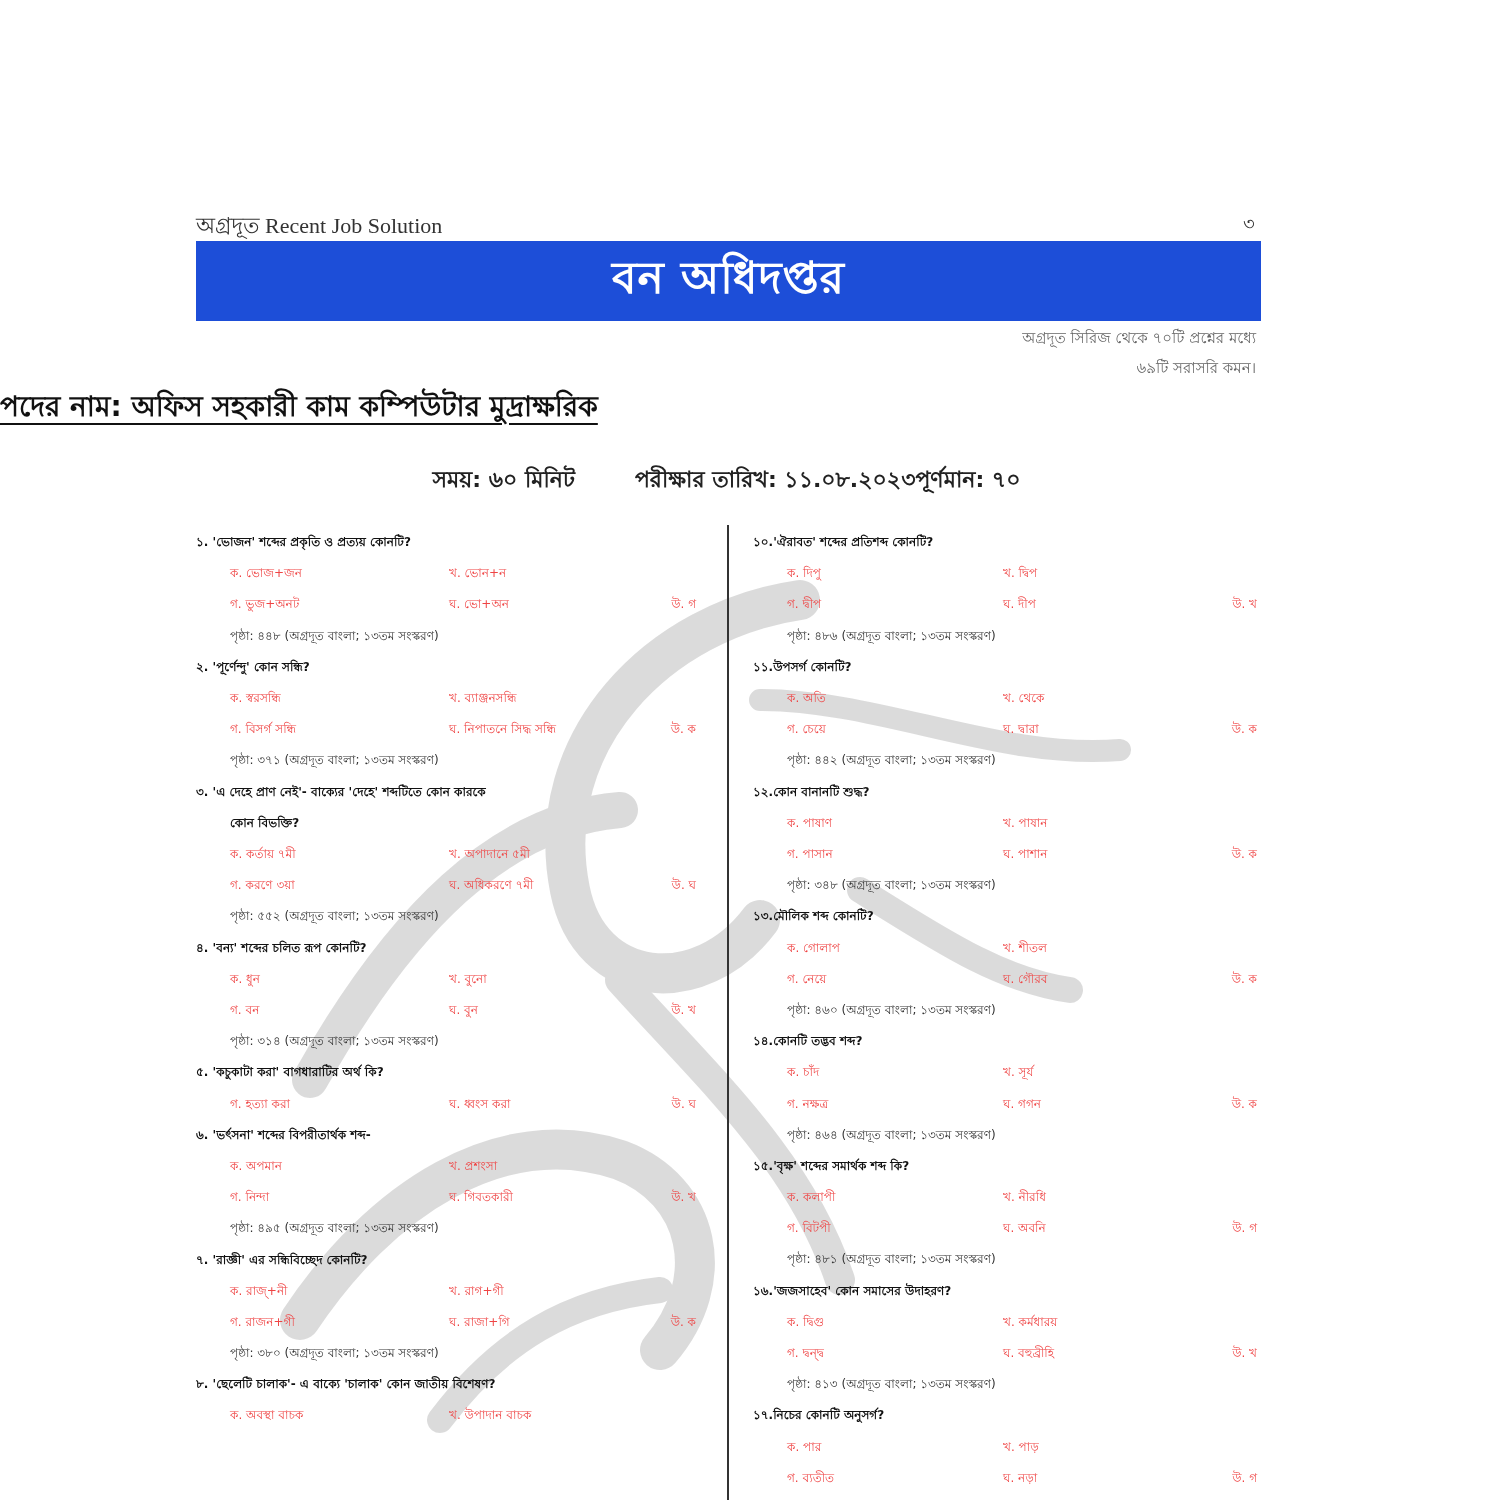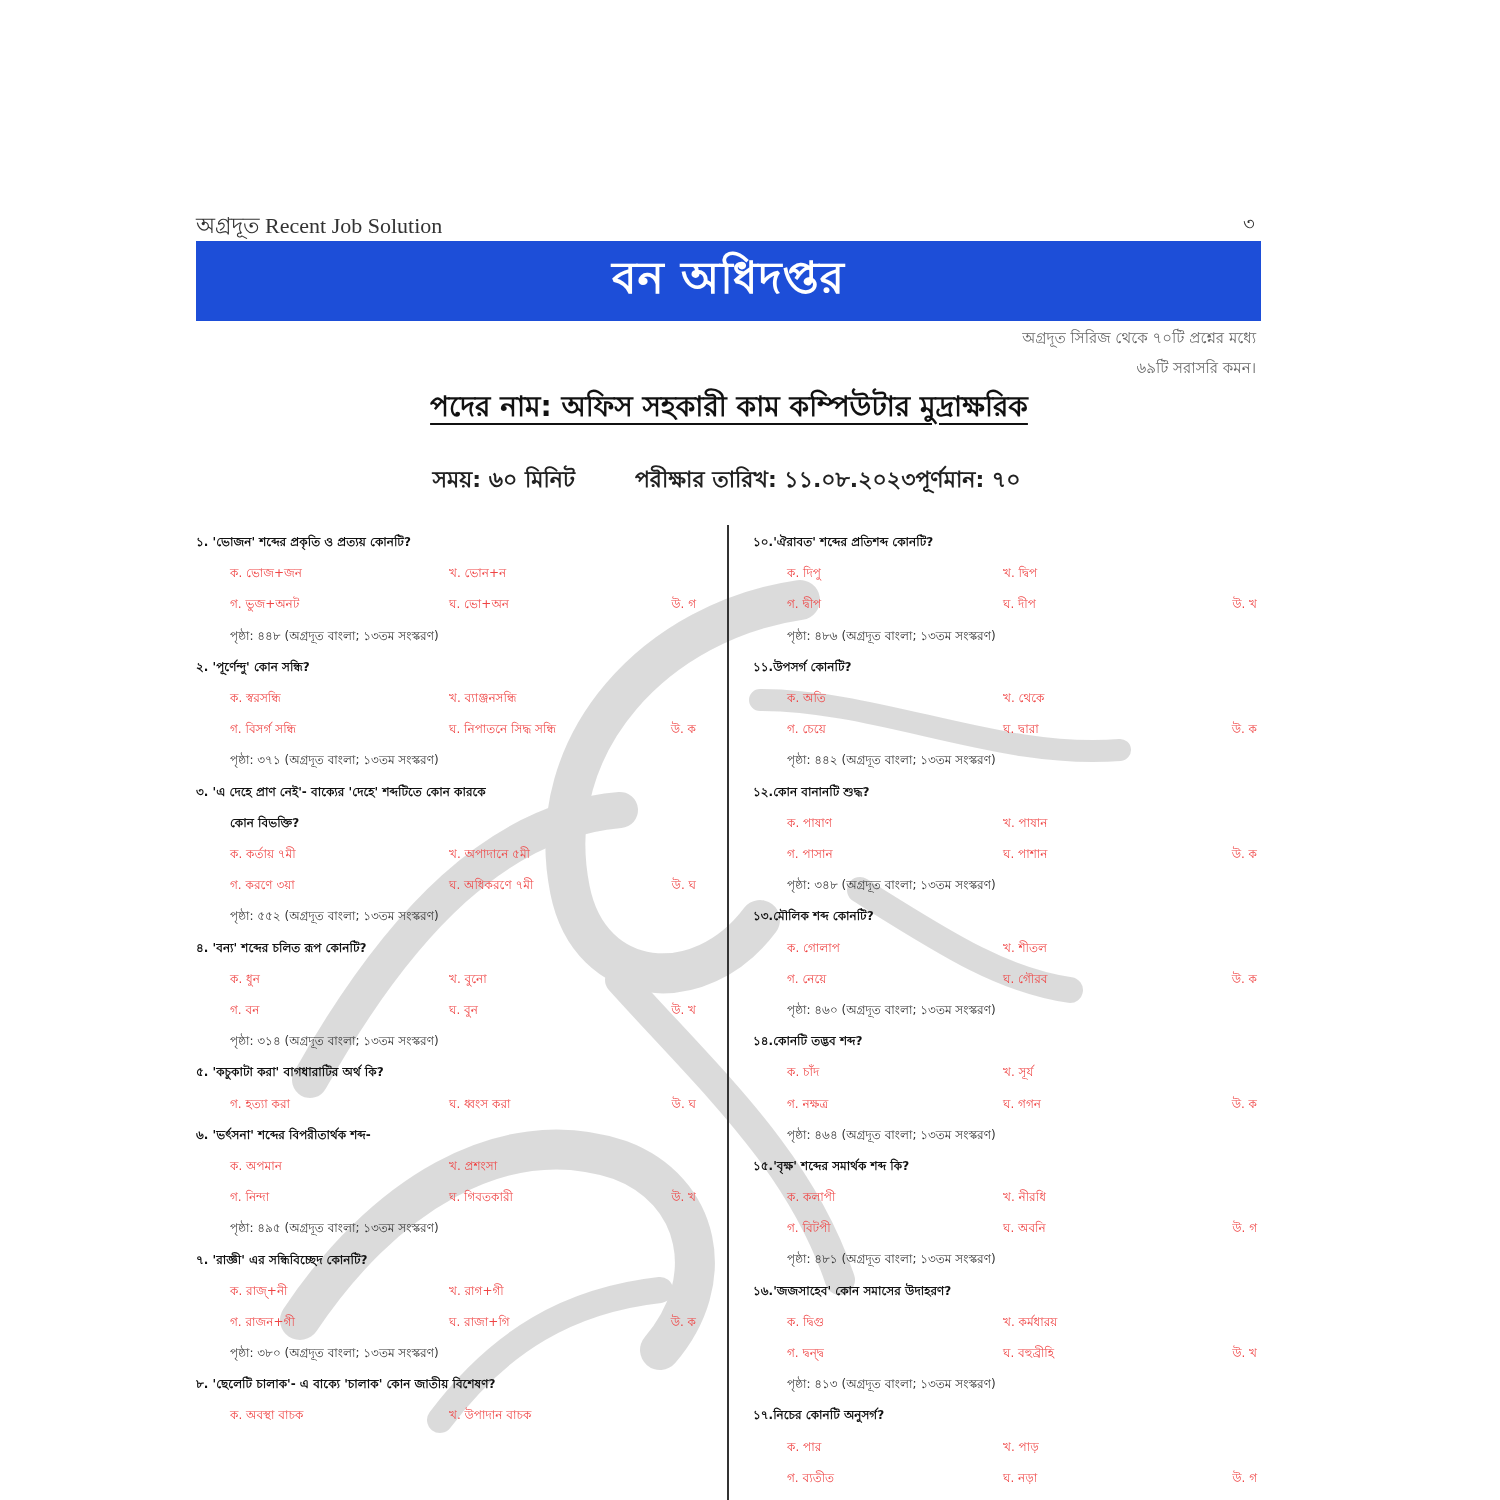--- a/index.html
+++ b/index.html
@@ -9,21 +9,21 @@
   }
   .running-head { position: absolute; left: 196px; top: 208px; font-family: "Liberation Serif", serif; font-size: 22px; color: #333; }
   .page-num { position: absolute; left: 1243px; top: 210px; font-size: 18px; color: #333; }
   .banner {
     position: absolute; left: 196px; top: 241px; width: 1065px; height: 80px;
     background: #1d4ed8; color: #fff; display: flex; align-items: center; justify-content: center;
     font-size: 44px; font-weight: bold; letter-spacing: 1px;
   }
   .note { position: absolute; right: 244px; top: 323px; text-align: right; font-size: 15px; color: #666; line-height: 30px; }
   .post-title {
-    position: absolute; left: 0; width: 1458px; top: 385px; text-align: center;
+    position: absolute; left: 0; width: 1458px; top: 385px; text-align: left;
     font-size: 28px; font-weight: bold; color: #111; text-decoration: underline; text-underline-offset: 7px;
   }
   .meta-row { position: absolute; left: 207px; right: 254px; top: 462px; display: flex; justify-content: center; font-size: 22px; font-weight: bold; color: #222; }
   .meta-row .center { margin-left: 60px; }
   .col { position: absolute; top: 527px; font-size: 12px; line-height: 31.2px; }
   .col.left { left: 196px; width: 510px; }
   .col.right { left: 753px; width: 500px; }
   .divider { position: absolute; left: 727px; top: 525px; width: 2px; height: 975px; background: #333; }
   .q-title { font-weight: bold; color: #111; white-space: nowrap; }
   .q-title .cont { display: block; padding-left: 34px; }

